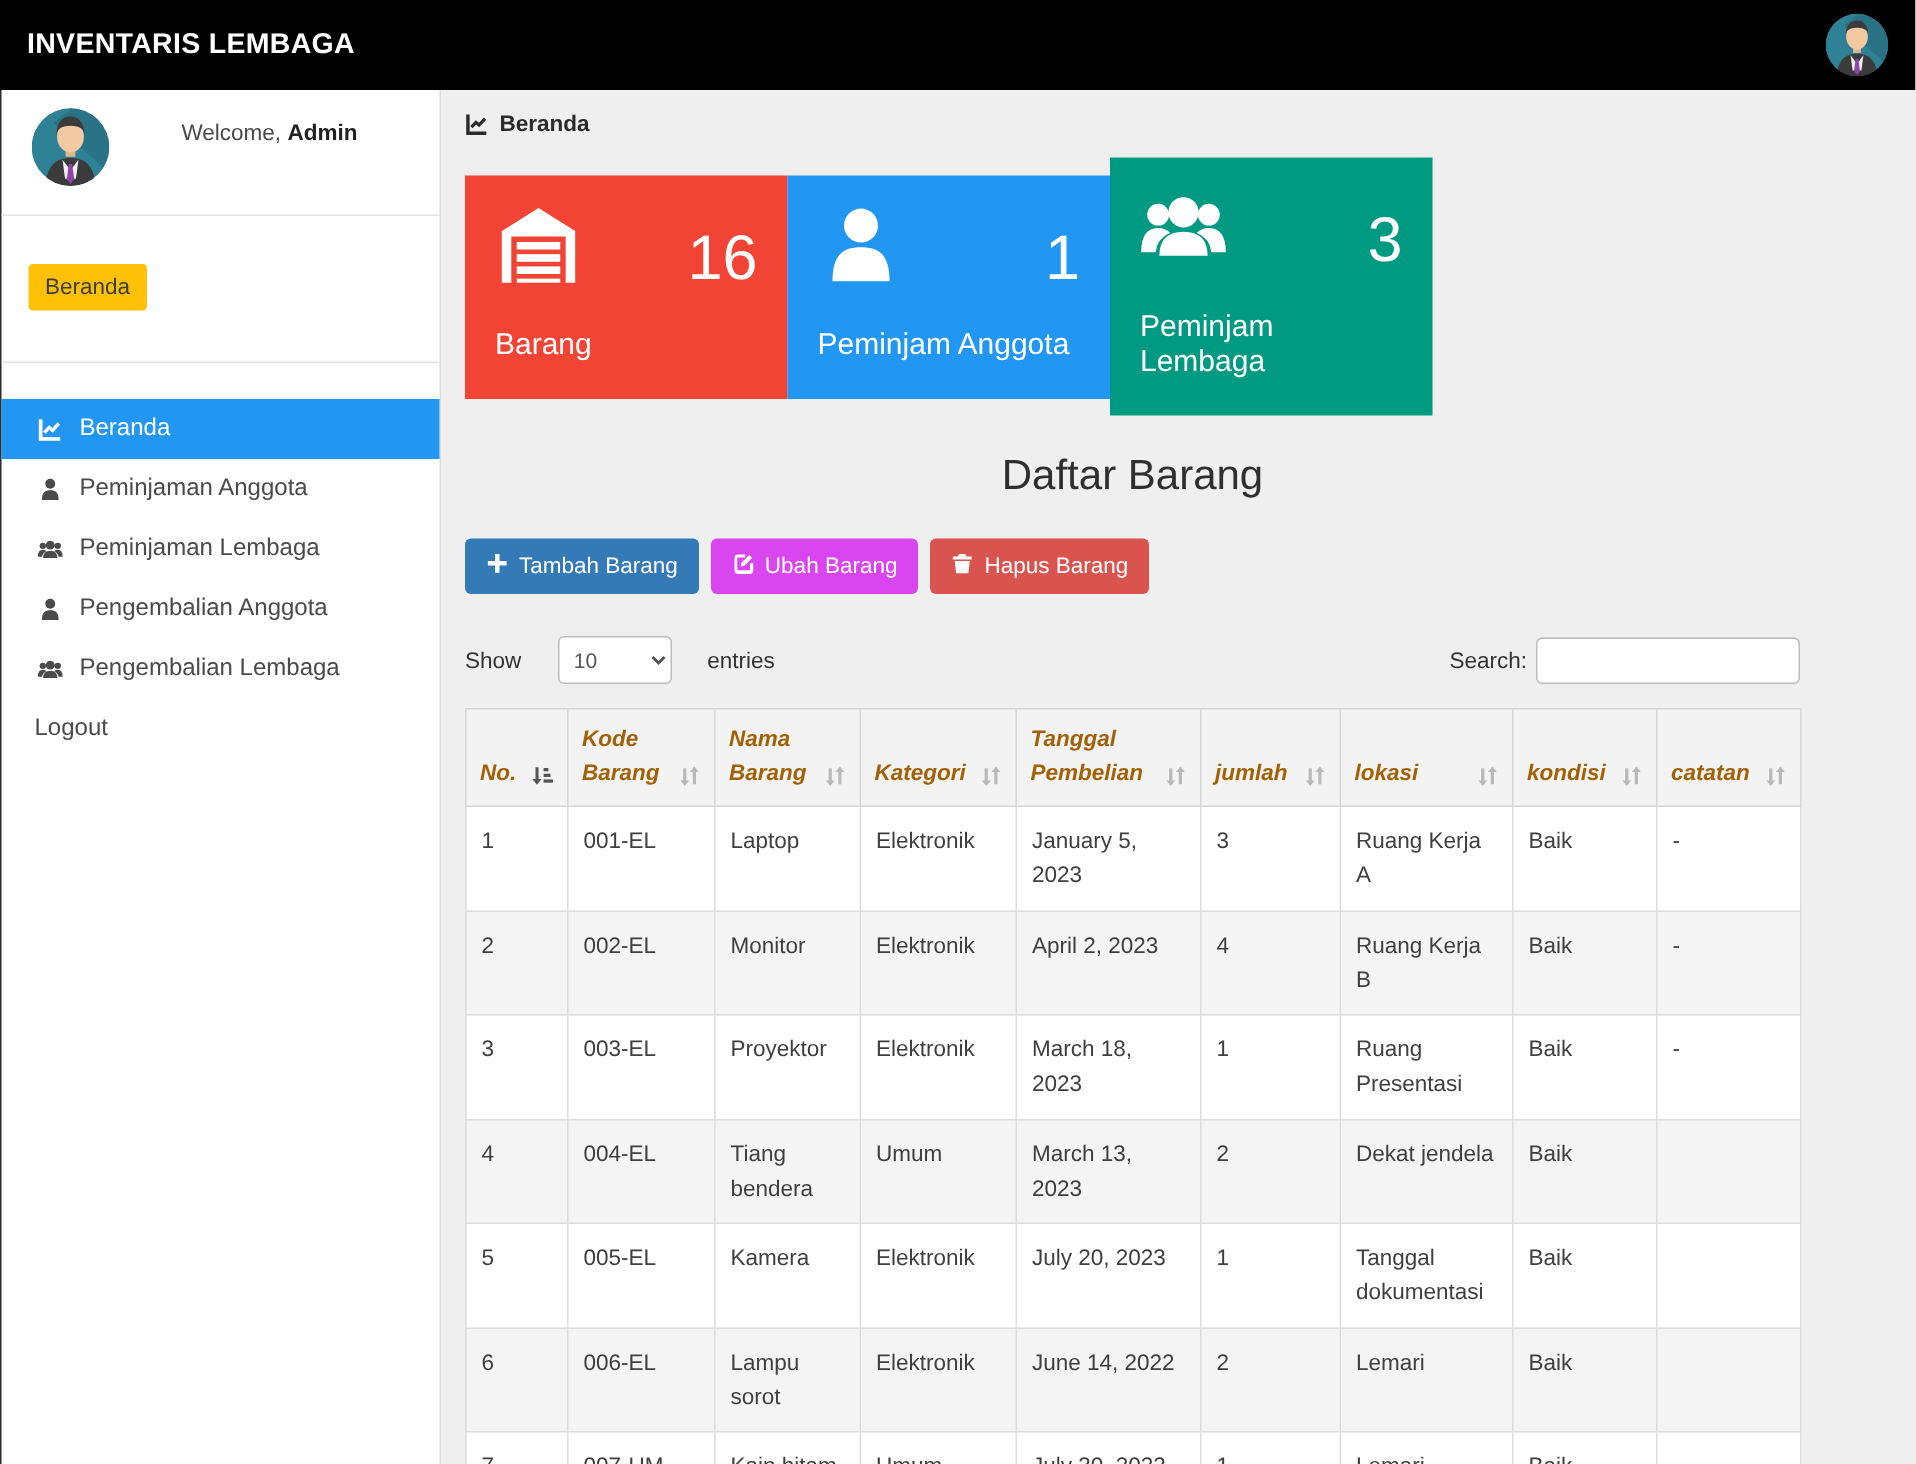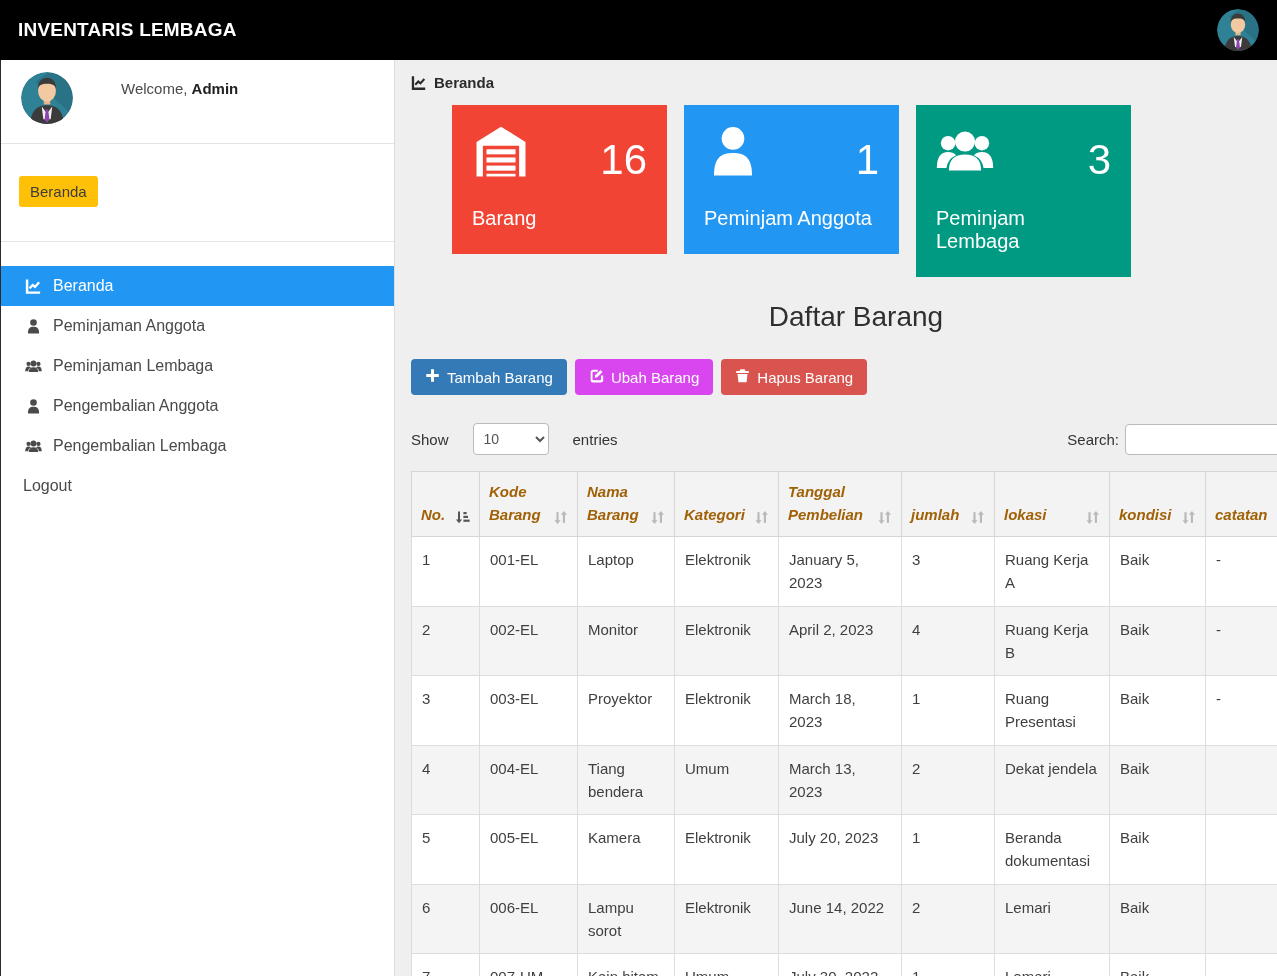--- a/index.html
+++ b/index.html
@@ -9,40 +9,40 @@
   
   .navbar { height:60px; background:#000; display:flex; align-items:center; justify-content:space-between; padding:0 18px; }
   .navbar-title { color:#fff; font-size:19px; font-weight:bold; letter-spacing:.2px; }
   .avatar { width:42px; height:42px; border-radius:50%; overflow:hidden; flex:0 0 auto; }
   .avatar svg { display:block; width:100%; height:100%; }
 
   
   .layout { display:flex; height:916px; }
 
   
-  .sidebar { width:395px; background:#fff; border-right:1px solid #ddd; border-left:1px solid #2b2b2b; display:flex; flex-direction:column; }
+  .sidebar { width:294px; background:#fff; border-right:1px solid #ddd; border-left:1px solid #2b2b2b; display:flex; flex-direction:column; }
   .profile { display:flex; padding:12px 20px 14px; border-bottom:1px solid #e4e4e4; min-height:84px; }
   .profile .avatar { width:52px; height:52px; }
   .welcome { margin-left:48px; margin-top:8px; font-size:15px; color:#4a4a4a; }
   .welcome b { color:#222; }
   .badge-section { padding:32px 18px 34px; border-bottom:1px solid #e4e4e4; }
   .badge { display:inline-block; background:#ffc107; color:#3d3d3d; font-size:15px; padding:7px 11px; border-radius:3px; cursor:pointer; }
   .nav-list { margin-top:24px; }
   .nav-item { height:40px; display:flex; align-items:center; gap:11px; padding:0 24px; font-size:16px; color:#4a4a4a; cursor:pointer; }
   .nav-item.active { background:#2196f3; color:#fff; }
   .nav-icon { width:17px; height:17px; display:inline-flex; }
   .nav-icon svg { width:100%; height:100%; }
   .nav-item.no-icon { padding-left:22px; }
 
   
   .main { flex:1; padding:14px 22px 0 16px; overflow:hidden; }
   .breadcrumb { display:flex; align-items:center; gap:7px; font-size:15px; font-weight:bold; color:#2b2b2b; margin-bottom:14px; width:max-content; cursor:pointer; }
   .breadcrumb .nav-icon { width:16px; height:16px; }
 
-  .cards { display:flex; gap:17px; align-items:flex-start;margin-left:41px; }
+  .cards { display:flex; gap:0; align-items:center; }
   .card { width:215px; padding:18px 20px 24px; color:#fff; }
   .card-top { display:flex; justify-content:space-between; align-items:flex-end; }
   .card-icon { width:58px; height:58px; }
   .card-icon svg { width:100%; height:100%; }
   .card-value { font-size:42px; line-height:1; font-weight:normal; }
   .card-label { margin-top:26px; font-size:20px; line-height:1.15; }
 
   .section-title { text-align:center; font-size:28px; font-weight:normal; color:#2f2f2f; margin:24px 0 26px; }
 
   .table-area { width:890px; }
@@ -418,21 +418,21 @@
           <td>Baik</td>
           <td></td>
         </tr>
             <tr>
           <td>5</td>
           <td>005-EL</td>
           <td>Kamera</td>
           <td>Elektronik</td>
           <td>July 20, 2023</td>
           <td>1</td>
-          <td>Beranda dokumentasi</td>
+          <td>Tanggal dokumentasi</td>
           <td>Baik</td>
           <td></td>
         </tr>
             <tr class="stripe">
           <td>6</td>
           <td>006-EL</td>
           <td>Lampu sorot</td>
           <td>Elektronik</td>
           <td>June 14, 2022</td>
           <td>2</td>

